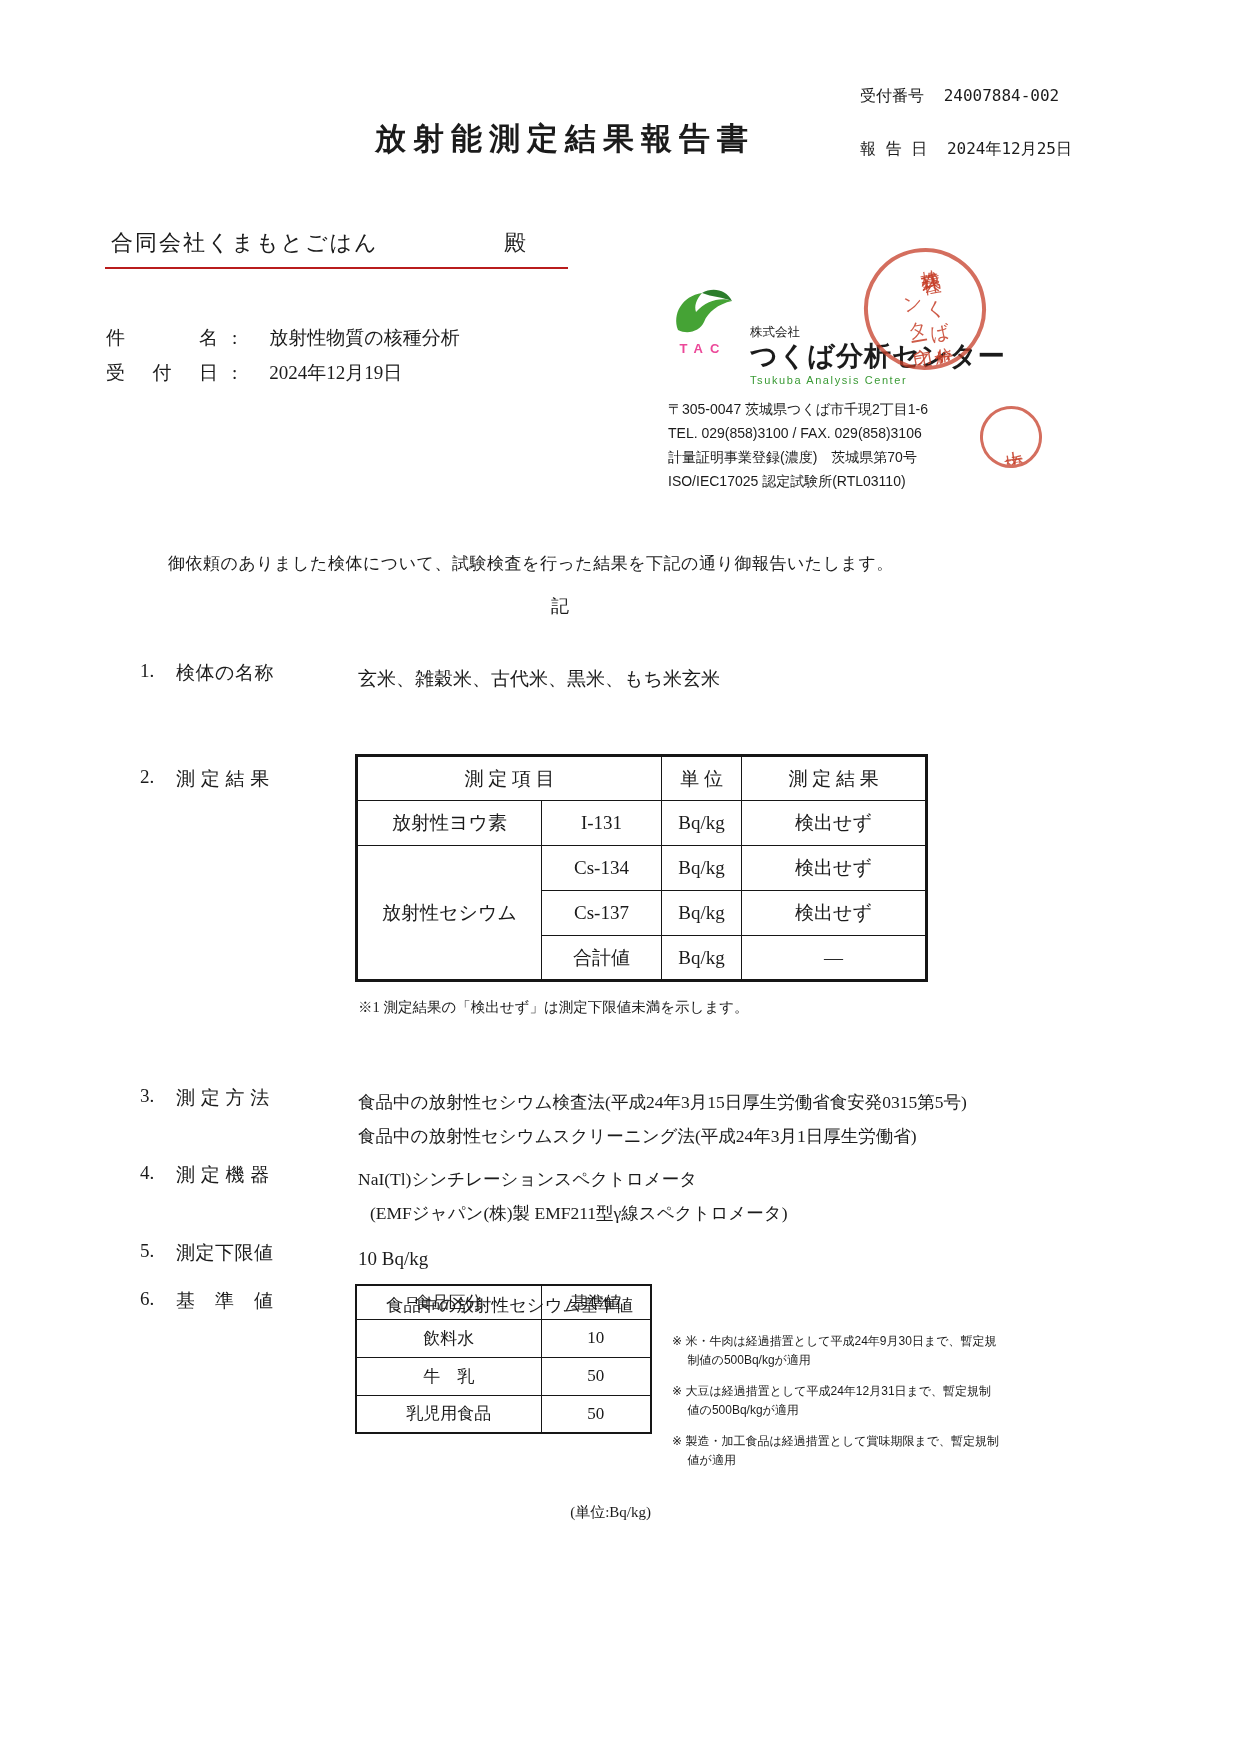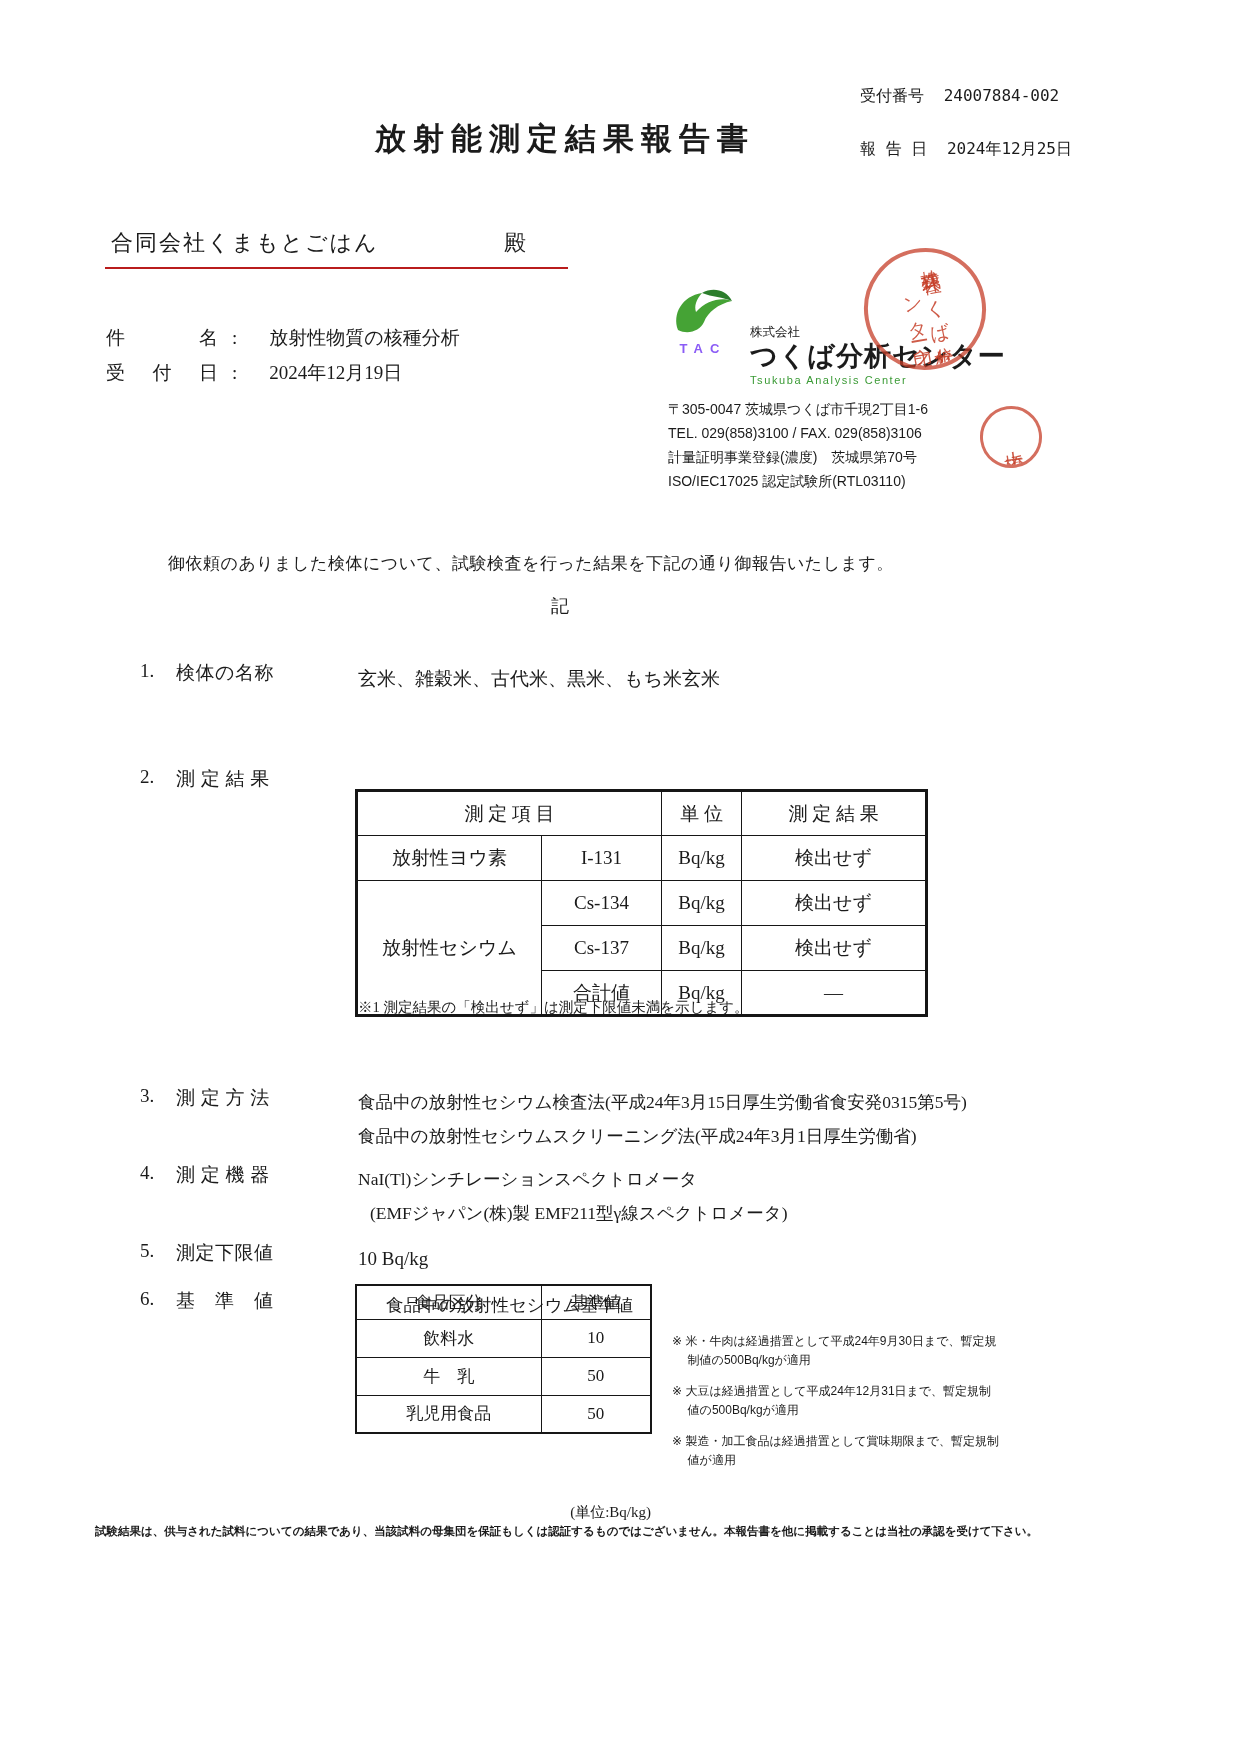--- a/index.html
+++ b/index.html
@@ -20,21 +20,21 @@
 
   .case { position:absolute; left:106px; top:320px; font-size:19px; line-height:1.85; }
   .case-label { display:inline-block; width:112px; text-align-last:justify; }
   .case-colon { display:inline-block; margin:0 10px 0 14px; }
   .case-val { display:inline-block; margin-left:22px; }
 
   
   .lab { position:absolute; left:668px; top:286px; width:440px; font-family:"Liberation Sans","DejaVu Sans",sans-serif; }
   .lab-head { display:flex; gap:12px; align-items:flex-start; }
   .logo-col { width:70px; text-align:center; }
-  .logo-tac { color:#8b5cf6; font-weight:bold; font-size:13px; letter-spacing:7px; margin-top:1px; }
+  .logo-tac { color:#ec4899; font-weight:bold; font-size:13px; letter-spacing:7px; margin-top:1px; }
   .name-col { padding-top:2px;margin-top:36px; }
   .company-prefix { font-size:12.5px; }
   .company-name { font-size:27px; font-weight:bold; letter-spacing:1px; line-height:1.15; }
   .company-en { color:#3a9a35; font-size:11px; letter-spacing:1.6px; margin-top:2px; }
   .lab-lines { margin-top:11px; font-size:14px; line-height:1.72; }
   .lab-signer { margin-top:7px; font-size:16.5px; display:flex; gap:28px; }
 
   
   .seal { position:absolute; border-radius:50%; color:rgba(198,62,40,0.85); display:flex; align-items:center; justify-content:center; overflow:hidden; background:transparent; }
   .seal-company { left:864px; top:248px; width:122px; height:122px; border:4px solid rgba(198,62,40,0.75); transform:rotate(-10deg); }
@@ -56,21 +56,21 @@
   .s2 { top:766px; }
   .s3 { top:1085px; }
   .s3 .sec-body { font-size:17.5px; }
   .s4 { top:1162px; }
   .s4 .sec-body { font-size:17.5px; }
   .s5 { top:1240px; }
   .s6 { top:1288px; }
   .s6 .sec-body { padding-left:28px; font-size:17.5px; }
 
   
-  .result-table { position:absolute; left:355px; top:754px; border-collapse:collapse; border:3.5px solid #161616;margin-top:35px; }
+  .result-table { position:absolute; left:355px; top:754px; border-collapse:collapse; border:3.5px solid #161616; }
   .result-table td { border:1.6px solid #161616; height:45px; text-align:center; vertical-align:middle; font-size:19px; padding:0 6px; }
   .result-note { position:absolute; left:358px; top:998px; font-size:14.5px; }
 
   
   .standards-table { position:absolute; left:355px; top:1284px; border-collapse:collapse; border:2px solid #161616;padding-left:28px; }
   .standards-table td { border:1.6px solid #161616; text-align:center; vertical-align:middle; font-size:17px; }
   .standards-table tr.hd td { height:34px; }
   .standards-table tr.dt td { height:38px; }
   .std-unit-note { position:absolute; left:355px; top:1503px; width:296px; text-align:right; font-size:15px; }
   .std-notes { position:absolute; left:672px; top:1332px; width:330px; font-family:"Liberation Sans","DejaVu Sans",sans-serif; font-size:12px; line-height:1.55; }
@@ -250,15 +250,14 @@
   </tbody>
     </table>
   <div class="std-unit-note">(単位:Bq/kg)</div>
 
   <div class="std-notes">
     <div class="std-note">※ 米・牛肉は経過措置として平成24年9月30日まで、暫定規制値の500Bq/kgが適用</div>
     <div class="std-note">※ 大豆は経過措置として平成24年12月31日まで、暫定規制値の500Bq/kgが適用</div>
     <div class="std-note">※ 製造・加工食品は経過措置として賞味期限まで、暫定規制値が適用</div>
   </div>
 
-  <div class="footer">試験結果は、供与された試料についての結果であり、当該試料の母集団を保証もしくは認証するものではございません。本報告書を他に掲載することは当社の承認を受けて下さい。</div>
 
 </div>
 
 </body></html>

